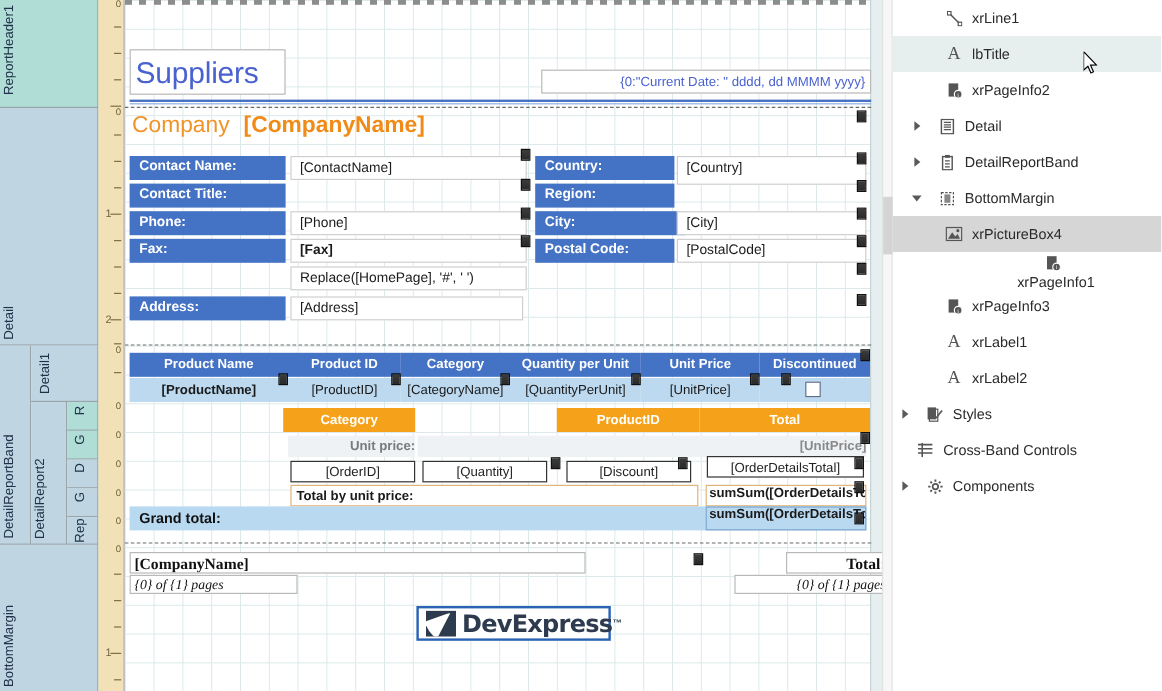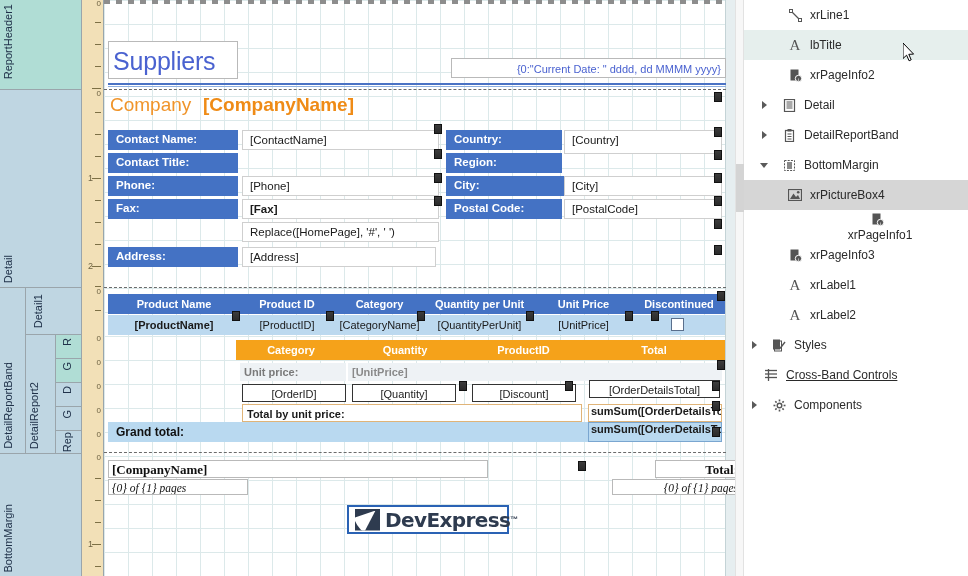--- a/index.html
+++ b/index.html
@@ -109,21 +109,21 @@
     text-align:center; line-height:20px;
   }
   .td-lblue {
     background:#bcd9ef; color:#1a1a1a; font-size:11px; text-align:center; line-height:20px;
   }
   .td-lblue.bold { font-weight: bold; }
   .th-orange {
     background:#f5a21a; color:#fff; font-weight:bold; font-size:11px;
     text-align:center; line-height:20px;
   }
-  .grey-row { background:#eef2f5; color:#7a7a7a; font-weight:bold; font-size:11px; line-height:18px; padding-left:4px; }
+  .grey-row { background:#eef2f5; color:#7a7a7a; font-weight:bold; font-size:11px; line-height:18px; padding-left:4px;text-align:right; }
   .grey-row.val { color:#8a8a8a; font-weight:bold; }
   .det-cell { background:#fff; font-size:11px; text-align:center; line-height:18px; border:1px solid #333; }
   .tot-row { background:#fff; font-size:11px; font-weight:bold; line-height:18px; padding-left:4px; color:#1a1a1a; }
   .sum-cell { background:#fff; font-size:11px; font-weight:bold; line-height:12px; color:#1a1a1a; padding-left:2px; white-space:normal; }
   .grand { background:#b9d9f0; font-weight:bold; font-size:12px; line-height:20px; padding-left:8px; color:#111; }
 
   .footer-company { font-family:"Liberation Serif", serif; font-weight:bold; font-size:13px; line-height:18px; padding-left:3px; color:#111; }
   .footer-pages { font-family:"Liberation Serif", serif; font-style:italic; font-size:11.5px; line-height:16px; padding-left:3px; color:#111; }
   .footer-pages.right { text-align:right; padding-right:3px; }
   .footer-total { font-family:"Liberation Serif", serif; font-weight:bold; font-size:13px; line-height:18px; text-align:right; padding-right:2px; color:#111; }
@@ -324,21 +324,20 @@
 
     <div class="handle" style="left:613px;top:291px;"></div>
     <div class="handle" style="left:128px;top:311px;"></div>
     <div class="handle" style="left:222px;top:311px;"></div>
     <div class="handle" style="left:313px;top:311px;"></div>
     <div class="handle" style="left:422px;top:311px;"></div>
     <div class="handle" style="left:521px;top:311px;"></div>
     <div class="handle" style="left:547px;top:311px;"></div>
 
     <div class="ctl th-orange" style="left:132px;top:340px;width:110px;height:20px;">Category</div>
-    <div class="ctl th-orange" style="left:242px;top:340px;width:118px;height:20px;">Quantity</div>
     <div class="ctl th-orange" style="left:360px;top:340px;width:119px;height:20px;">ProductID</div>
     <div class="ctl th-orange" style="left:479px;top:340px;width:142px;height:20px;">Total</div>
 
     <div class="ctl grey-row" style="left:136px;top:363px;width:106px;height:18px;background:#eef2f5;">Unit price:</div>
     <div class="ctl grey-row val" style="left:244px;top:363px;width:374px;height:18px;background:#eef2f5;">[UnitPrice]</div>
     <div class="handle" style="left:613px;top:360px;"></div>
 
     <div class="ctl det-cell" style="left:138px;top:384px;width:104px;height:18px;">[OrderID]</div>
     <div class="ctl det-cell" style="left:248px;top:384px;width:104px;height:18px;">[Quantity]</div>
     <div class="ctl det-cell" style="left:368px;top:384px;width:104px;height:18px;">[Discount]</div>
@@ -496,21 +495,21 @@
       <span class="tic" style="margin-left:8px;">
         <svg width="14" height="13" viewBox="0 0 14 13">
             <rect x="1" y="0.5" width="7" height="10" fill="#555"></rect>
             <rect x="2.5" y="2" width="7" height="10" fill="none" stroke="#555" stroke-width="1"></rect>
             <line x1="8" y1="9.5" x2="13" y2="3" stroke="#555" stroke-width="1.4"></line>
           </svg>
       </span>
       <span class="tlabel">Styles</span>
     </div>
 
-    <div class="tree-row" style="padding-left:18px;text-decoration:underline;">
+    <div class="tree-row" style="padding-left:18px;">
       <span class="tic">
         <svg width="14" height="12" viewBox="0 0 14 12">
             <line x1="1" y1="1.5" x2="13" y2="1.5" stroke="#555" stroke-width="1.3"></line>
             <line x1="1" y1="5" x2="13" y2="5" stroke="#555" stroke-width="1.3"></line>
             <line x1="1" y1="8.5" x2="13" y2="8.5" stroke="#555" stroke-width="1.3"></line>
             <line x1="4.5" y1="0" x2="4.5" y2="12" stroke="#555" stroke-width="1.3"></line>
           </svg>
       </span>
       <span class="tlabel">Cross-Band Controls</span>
     </div>

